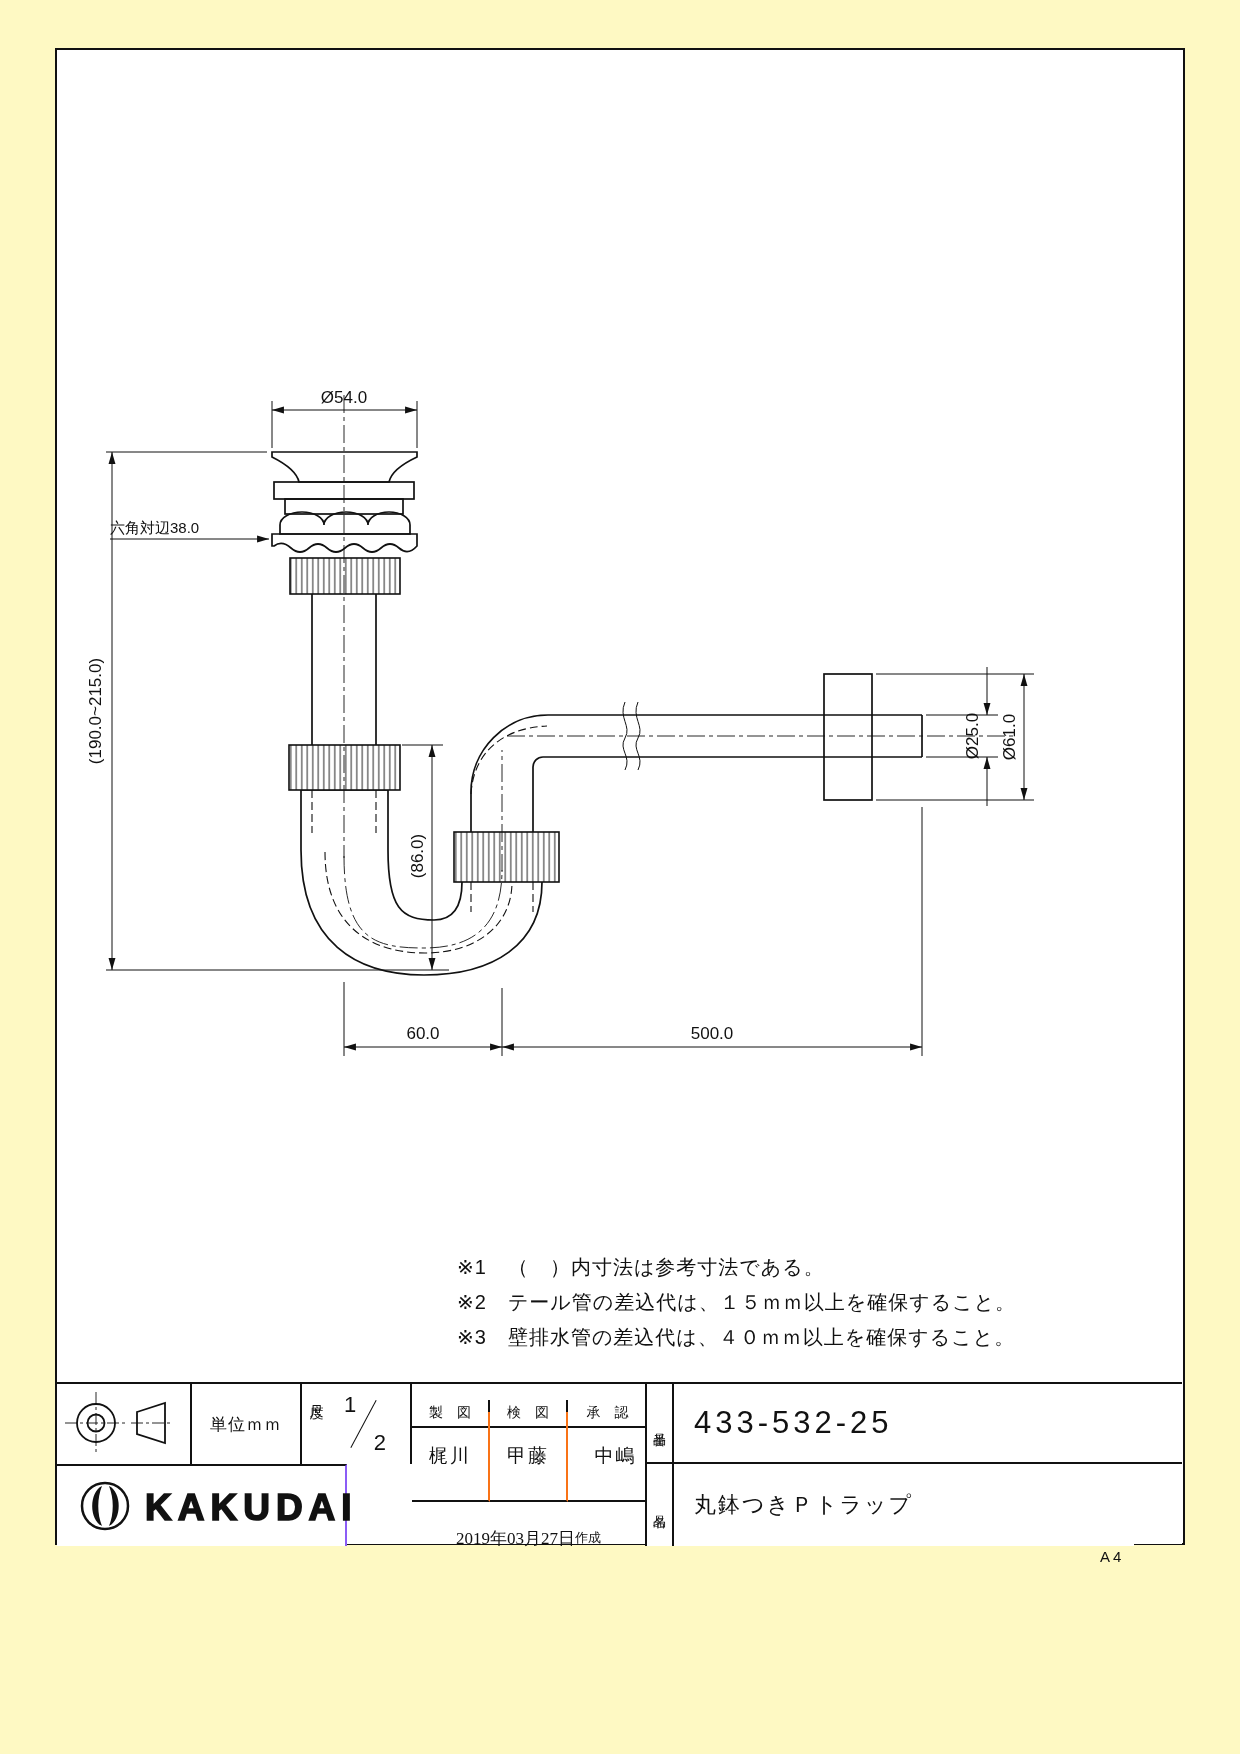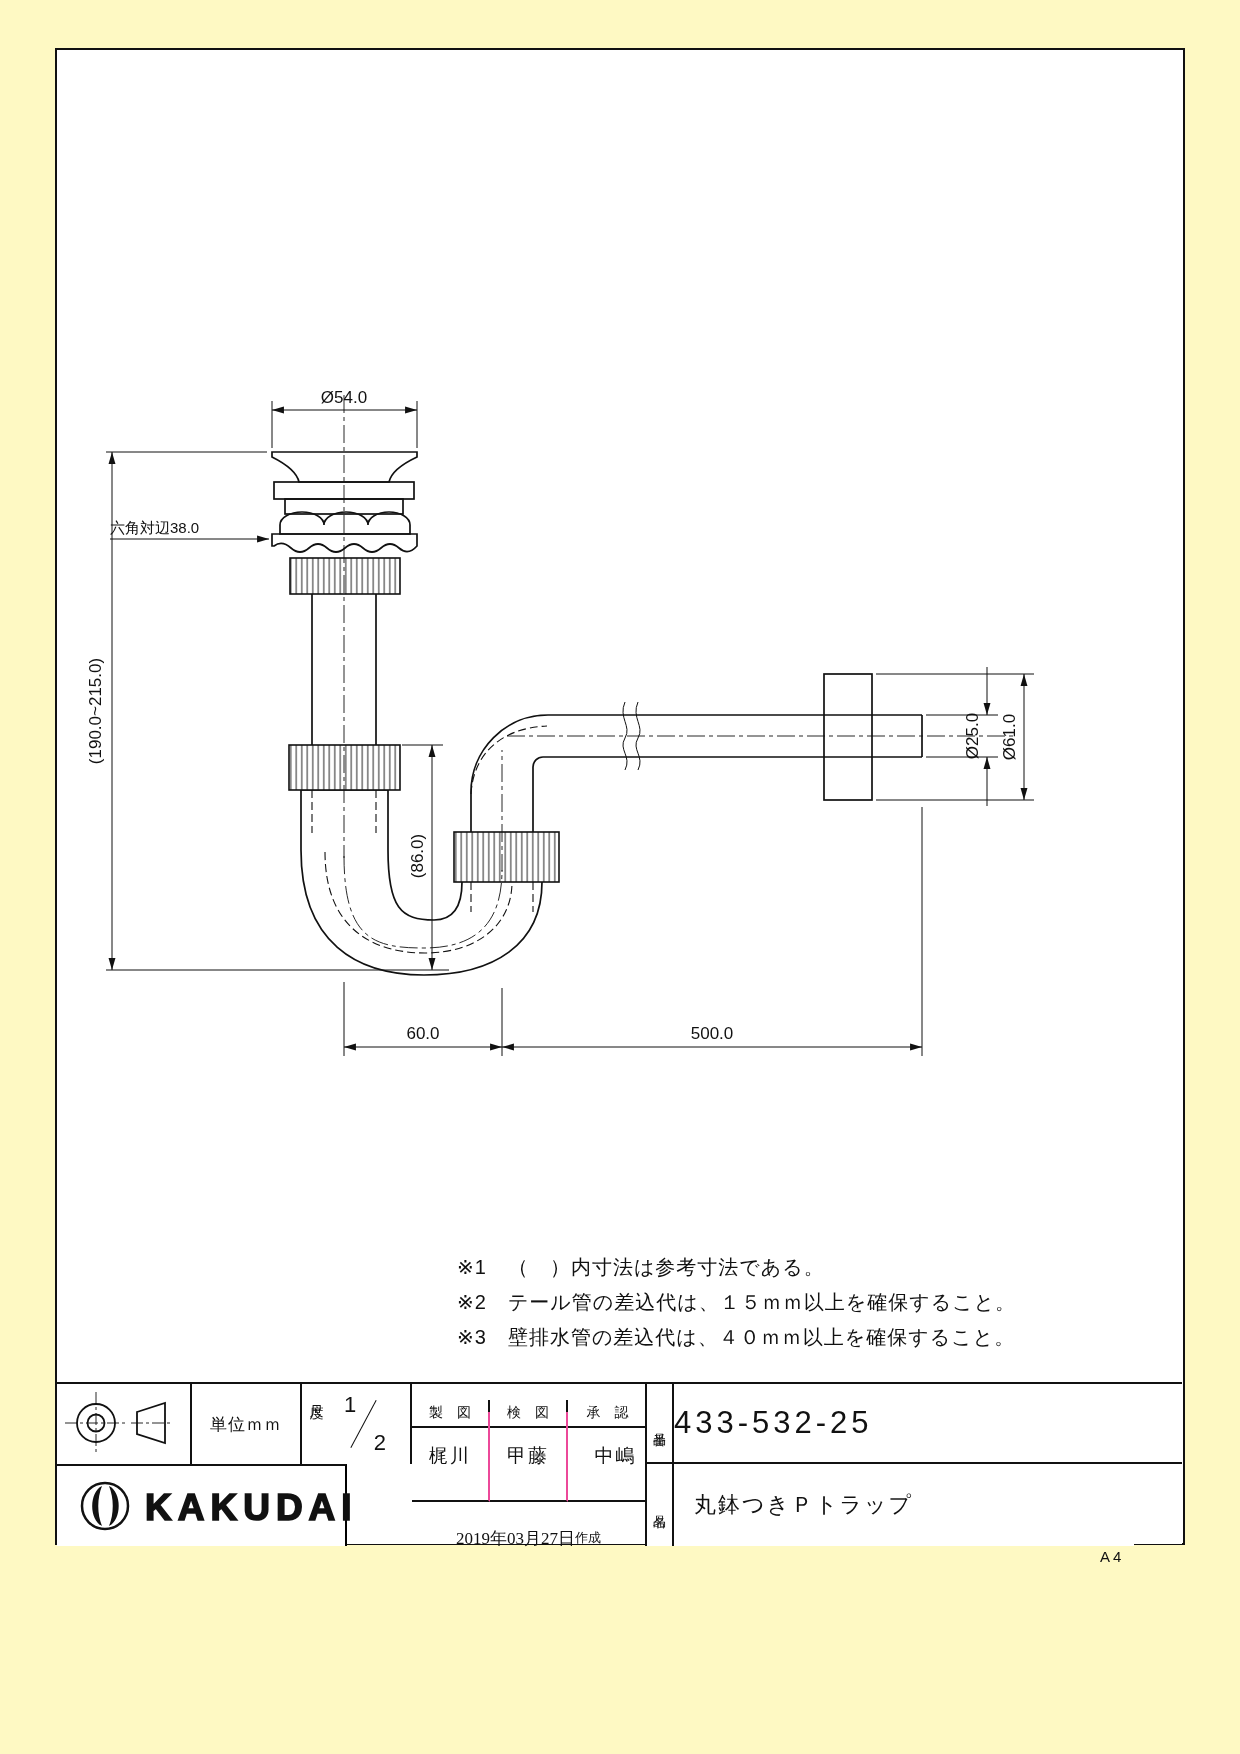--- a/index.html
+++ b/index.html
@@ -20,32 +20,32 @@
   .tblock{position:absolute;left:0;top:1332px;width:1125px;height:162px;border-top:2.5px solid #111;background:#fff;}
   .cell{position:absolute;background:#fff;}
   .c-symbol{left:0;top:0;width:135px;height:80px;border-right:2px solid #111;}
   .c-unit{left:135px;top:0;width:110px;height:80px;border-right:2px solid #111;display:flex;align-items:center;justify-content:center;font-size:17px;letter-spacing:1px;}
   .c-scale{left:245px;top:0;width:110px;height:80px;border-right:2px solid #111;}
   .scale-lab{position:absolute;left:8px;top:10px;writing-mode:vertical-rl;text-orientation:upright;font-size:14px;line-height:14px;}
   .frac{position:absolute;left:40px;top:8px;width:46px;height:64px;}
   .frac .num{position:absolute;left:2px;top:0;font-size:22px;}
   .frac .den{position:absolute;right:2px;bottom:0;font-size:22px;}
   .frac .slash{position:absolute;left:21px;top:5px;height:54px;width:0;border-left:1.5px solid #111;transform:rotate(28deg);}
-  .c-logo{left:0;top:80px;width:290px;height:82px;border-top:2px solid #111;border-right:2px solid #000000;}
+  .c-logo{left:0;top:80px;width:290px;height:82px;border-top:2px solid #111;border-right:2px solid #8b5cf6;}
   .sign{position:absolute;left:355px;top:0;width:235px;height:162px;border-right:2px solid #111;}
   .sh{position:absolute;top:16px;height:28px;border-right:2px solid #111;border-bottom:2px solid #111;display:flex;align-items:center;justify-content:center;font-size:14px;}
   .sh.s3{border-right:none;font-family:Liberation Serif, serif;}
-  .sn{position:absolute;top:28px;height:90px;border-right:2px solid #ec4899;border-bottom:2px solid #111;display:flex;align-items:center;justify-content:center;font-size:19px;letter-spacing:2px;}
+  .sn{position:absolute;top:28px;height:90px;border-right:2px solid #f97316;border-bottom:2px solid #111;display:flex;align-items:center;justify-content:center;font-size:19px;letter-spacing:2px;}
   .sn.s3{border-right:none;}
   .sd{position:absolute;top:132px;height:44px;left:0;width:100%;display:flex;align-items:center;justify-content:center;gap:0;font-size:17px;font-family:Liberation Serif, serif;}
   .sd .mk{font-size:13px;}
   .c-pnl{left:590px;top:0;width:27px;height:80px;border-right:2px solid #111;border-bottom:2px solid #111;display:flex;align-items:center;justify-content:center;}
   .c-nml{left:590px;top:80px;width:27px;height:82px;border-right:2px solid #111;display:flex;align-items:center;justify-content:center;}
   .vlab{writing-mode:vertical-rl;text-orientation:upright;font-size:13px;line-height:13px;}
-  .c-pnv{left:617px;top:0;width:508px;height:80px;border-bottom:2px solid #111;display:flex;align-items:center;font-size:31px;letter-spacing:4px;}
+  .c-pnv{left:617px;top:0;width:508px;height:80px;border-bottom:2px solid #111;display:flex;align-items:center;padding-left:20px;font-size:31px;letter-spacing:4px;}
   .c-nmv{left:617px;top:80px;width:460px;height:82px;display:flex;align-items:center;padding-left:20px;font-size:22px;letter-spacing:2px;}
   .a4{position:absolute;left:1100px;top:1548px;font-size:15px;letter-spacing:3px;}
 </style>
 </head>
 <body>
 
 <div class="sheet">
   <div class="frame">
 
     <svg class="dwg" viewBox="0 0 1125 1330">

